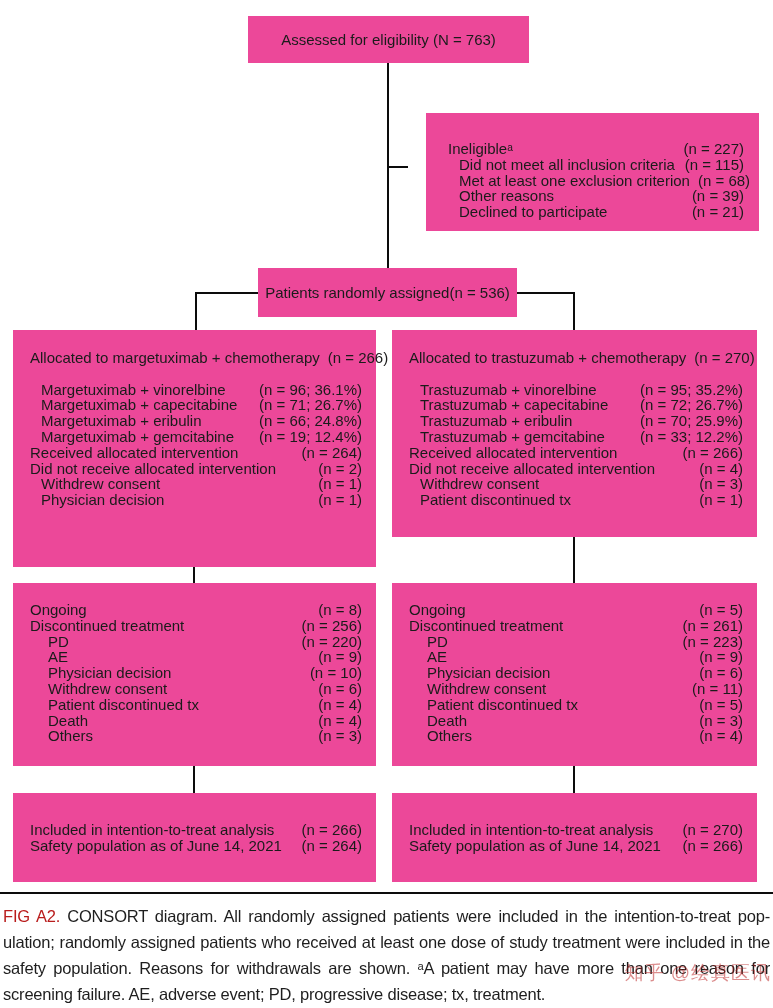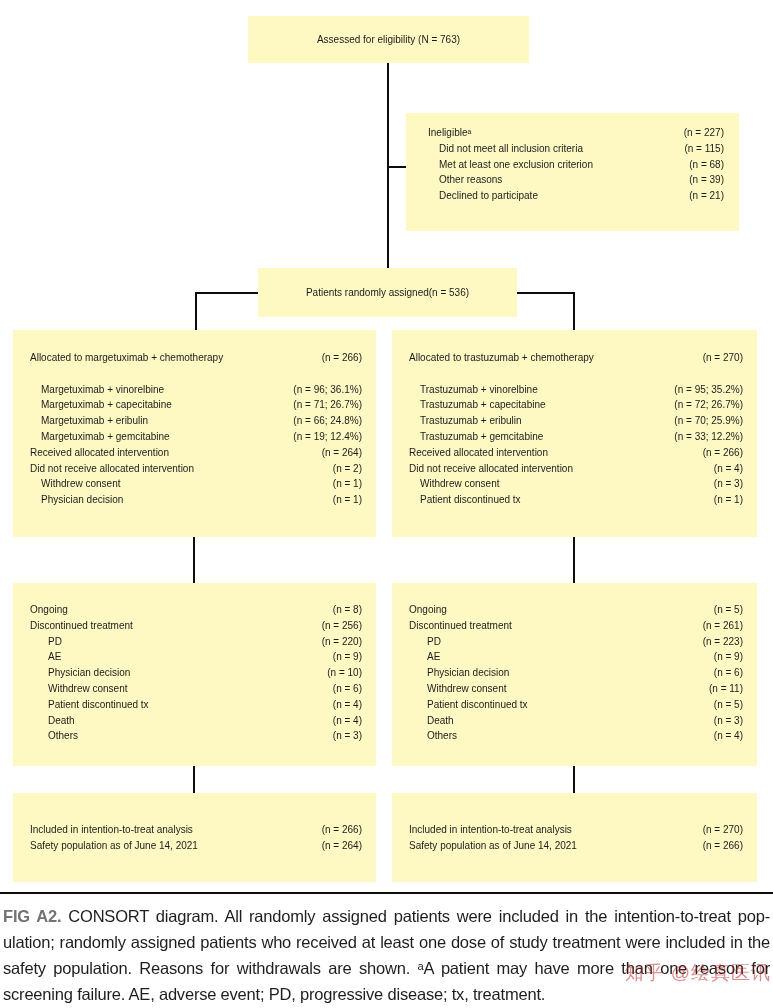--- a/index.html
+++ b/index.html
@@ -1,32 +1,32 @@
 <!DOCTYPE html>
 <html><head>
 <meta charset="utf-8">
 <style>
   html,body{margin:0;padding:0;background:#ffffff;}
   #page{position:relative;width:773px;height:1008px;background:#ffffff;overflow:hidden;
         font-family:"Liberation Sans", sans-serif;color:#1b1b1b;}
-  .box{position:absolute;background:#fef9c3;font-size:10px;line-height:15.8px;box-sizing:border-box;}
+  .box{position:absolute;background:#ec4899;font-size:15px;line-height:15.8px;box-sizing:border-box;}
   .center-box{display:flex;align-items:center;justify-content:center;text-align:center;}
   .row{display:flex;justify-content:space-between;}
   .row .lbl{white-space:nowrap;}
   .row .val{white-space:nowrap;padding-left:8px;}
   .ind1{padding-left:11px;}
   .ind2{padding-left:18px;}
   .spacer{height:15.8px;}
   .vline,.hline{position:absolute;background:#0c0c0c;}
   .rule{position:absolute;left:0;width:773px;height:2px;background:#0c0c0c;}
   #caption{position:absolute;left:3px;top:903px;width:767px;font-size:16.5px;
            line-height:26px;color:#1e1e1e;letter-spacing:-0.2px;}
   .cap-line{width:100%;}
   .just{text-align:justify;text-align-last:justify;}
-  .fig-label{color:#737373;font-weight:bold;}
+  .fig-label{color:#b91c1c;font-weight:normal;}
   #watermark{position:absolute;right:2px;top:960px;font-size:19px;color:#b91c1c;
              opacity:0.5;letter-spacing:1px;white-space:nowrap;}
 </style>
 </head>
 <body>
 
 <div id="page">
 
   <div class="vline" style="left:387px;top:63px;width:2px;height:206px;"></div>
   <div class="hline" style="left:388px;top:166px;width:20px;height:2px;"></div>
@@ -37,21 +37,21 @@
   <div class="vline" style="left:193px;top:537px;width:2px;height:46px;"></div>
   <div class="vline" style="left:573px;top:537px;width:2px;height:46px;"></div>
   <div class="vline" style="left:193px;top:766px;width:2px;height:27px;"></div>
   <div class="vline" style="left:573px;top:766px;width:2px;height:27px;"></div>
   <div class="rule" style="top:892px;"></div>
 
   <div class="box center-box" style="left:248px;top:16px;width:281px;height:47px;">
     <span>Assessed for eligibility (N = 763)</span>
   </div>
 
-  <div class="box" style="left:406px;top:113px;width:333px;height:118px;padding:12px 15px 0 22px;">
+  <div class="box" style="left:426px;top:113px;width:333px;height:118px;padding:28px 15px 0 22px;">
       <div class="row">
         <span class="lbl">Ineligibleᵃ</span>
         <span class="val">(n = 227)</span>
       </div>
       <div class="row ind1">
         <span class="lbl">Did not meet all inclusion criteria</span>
         <span class="val">(n = 115)</span>
       </div>
       <div class="row ind1">
         <span class="lbl">Met at least one exclusion criterion</span>
@@ -65,21 +65,21 @@
         <span class="lbl">Declined to participate</span>
         <span class="val">(n = 21)</span>
       </div>
     </div>
 
   <div class="box center-box" style="left:258px;top:268px;width:259px;height:49px;flex-direction:row;">
     <div>Patients randomly assigned</div>
     <div>(n = 536)</div>
   </div>
 
-  <div class="box" style="left:13px;top:330px;width:363px;height:207px;padding:20px 14px 0 17px;">
+  <div class="box" style="left:13px;top:330px;width:363px;height:237px;padding:20px 14px 0 17px;">
       <div class="row">
         <span class="lbl">Allocated to margetuximab + chemotherapy</span>
         <span class="val">(n = 266)</span>
       </div>
       <div class="row spacer"></div>
       <div class="row ind1">
         <span class="lbl">Margetuximab + vinorelbine</span>
         <span class="val">(n = 96; 36.1%)</span>
       </div>
       <div class="row ind1">

